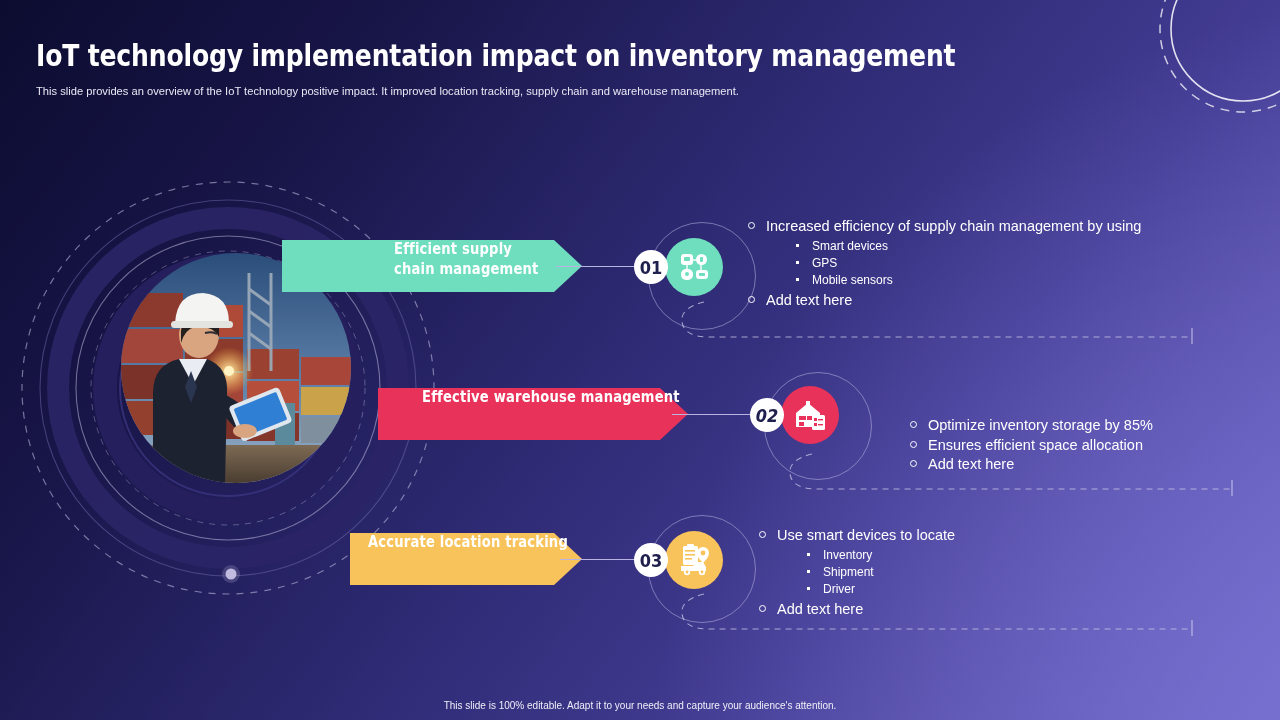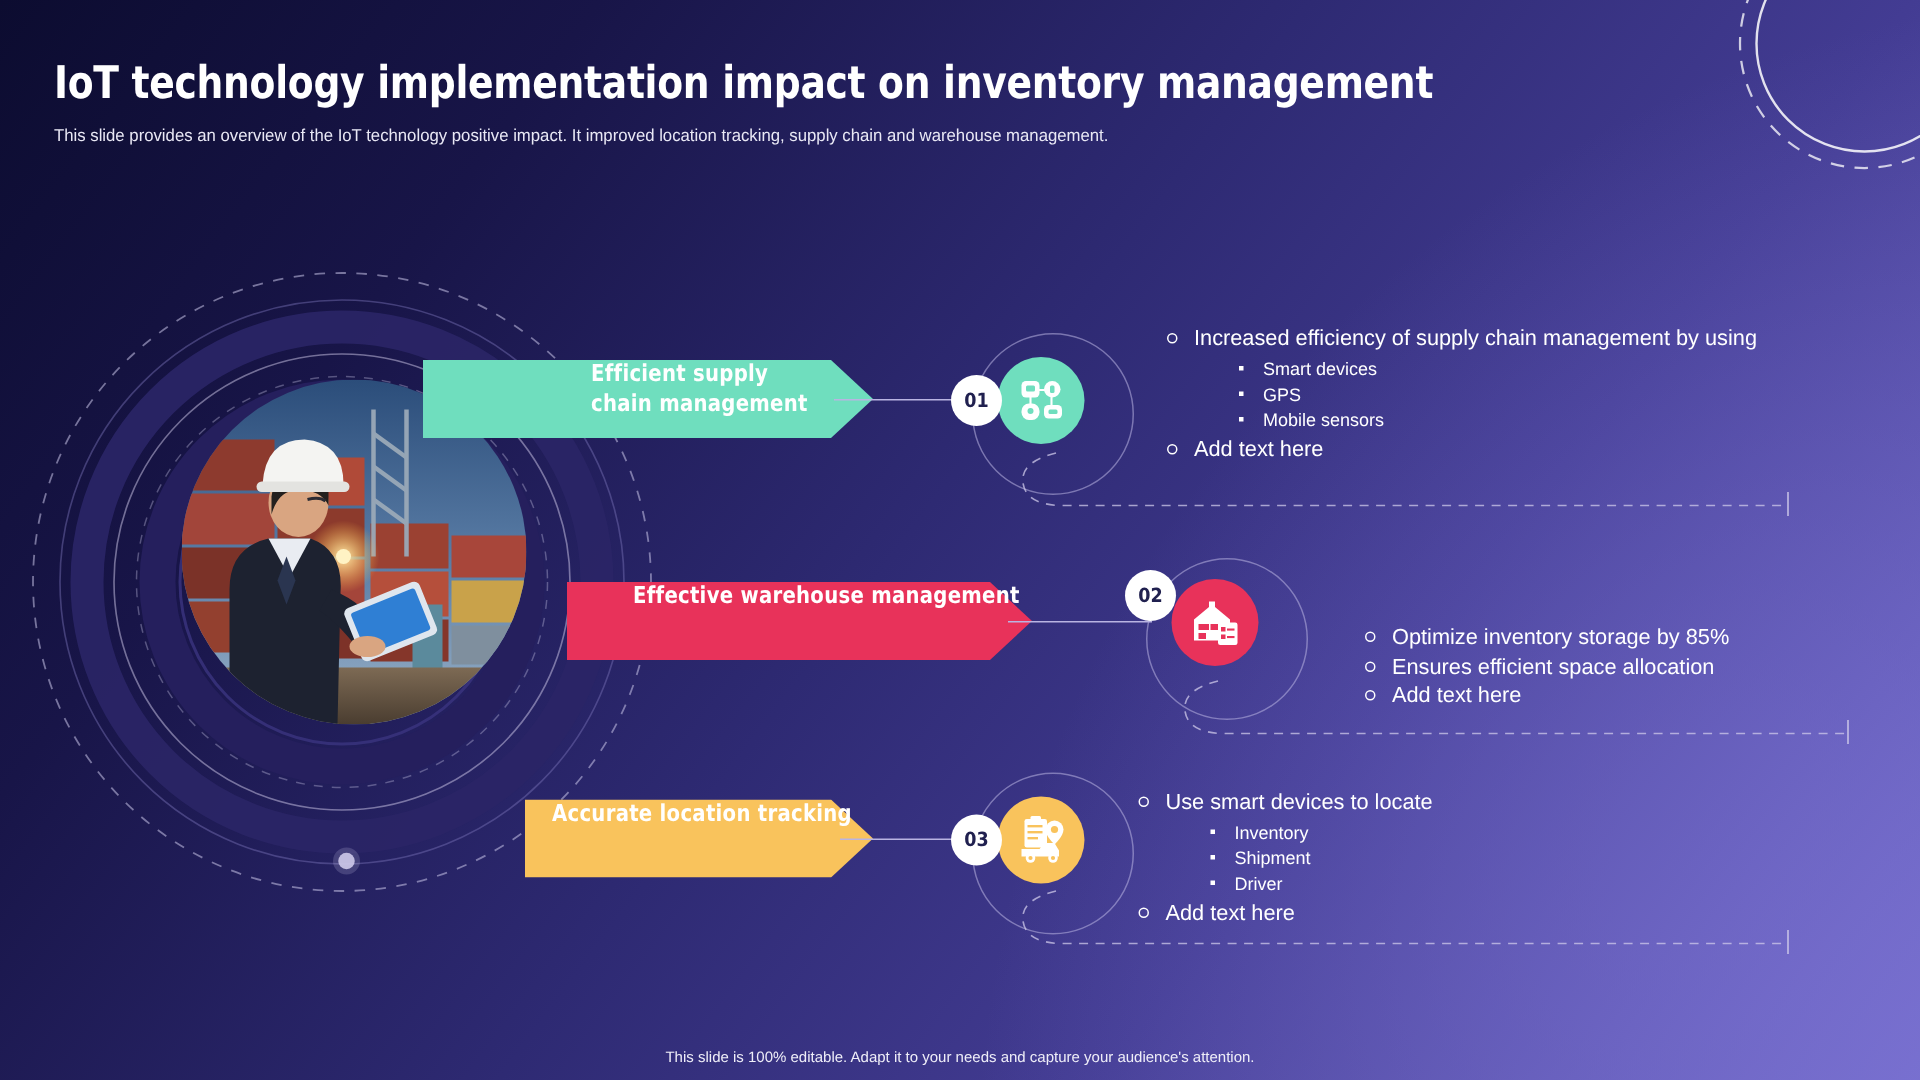--- a/index.html
+++ b/index.html
@@ -57,21 +57,21 @@
   #b2 .label { left:44px; }
   #b3 { left:350px; top:533px; width:232px; }
   #b3 .label { left:18px; }
 
   
   .stem { position:absolute; height:1px; background:#b9b4e2; z-index:1; }
   .badge {
     position:absolute; width:34px; height:34px; border-radius:50%;
     display:flex; align-items:center; justify-content:center;
     font-family:"DejaVu Sans Condensed","Liberation Sans Narrow","Liberation Sans",sans-serif;
-    font-weight:bold; font-size:13px; color:#20204f; background:#ffffff;
+    font-weight:bold; font-size:18px; color:#20204f; background:#ffffff;
     z-index:4;
   }
   .iconcircle {
     position:absolute; width:58px; height:58px; border-radius:50%;
     display:flex; align-items:center; justify-content:center; z-index:3;
   }
   .halo { position:absolute; border-radius:50%; border:1px solid rgba(186,180,226,0.55); z-index:0; }
 
   
   .content { position:absolute; color:#ffffff; }
@@ -226,21 +226,21 @@
         <rect x="8" y="8" width="6" height="4" rx="1"></rect>
         <rect x="24" y="8" width="3" height="5" rx="1"></rect>
         <rect x="9" y="23" width="4" height="4" rx="2"></rect>
         <rect x="23" y="24" width="6" height="3" rx="1"></rect>
       </g>
     </svg>
   </div>
 
   <div class="badge" style="left:634px; top:250px;">01</div>
 
-  <div class="content" style="left:774px; top:217px;">
+  <div class="content" style="left:744px; top:217px;">
     <ul class="l1">
       <li>
         <span class="mk"></span>
         <span>Increased efficiency of supply chain management by using</span>
         <ul class="l2">
           <li><span class="mk2"></span><span>Smart devices</span></li>
           <li><span class="mk2"></span><span>GPS</span></li>
           <li><span class="mk2"></span><span>Mobile sensors</span></li>
         </ul>
       </li>
@@ -278,21 +278,21 @@
       <rect x="20" y="18" width="13" height="15" rx="1.5" fill="#ffffff"></rect>
       <g fill="#E8325A">
         <rect x="22" y="21" width="3" height="3"></rect>
         <rect x="26" y="22" width="5" height="1.4"></rect>
         <rect x="22" y="26" width="3" height="3"></rect>
         <rect x="26" y="27" width="5" height="1.4"></rect>
       </g>
     </svg>
   </div>
 
-  <div class="badge" style="left:750px; top:380px;">02</div>
+  <div class="badge" style="left:750px; top:398px;font-style:italic;">02</div>
 
   <div class="content" style="left:906px; top:416px;">
     <ul class="l1">
       <li><span class="mk"></span><span>Optimize inventory storage by 85%</span></li>
       <li><span class="mk"></span><span>Ensures efficient space allocation</span></li>
       <li><span class="mk"></span><span>Add text here</span></li>
     </ul>
   </div>
 
   <svg class="rail" style="left:784px; top:452px; width:456px; height:44px;" viewBox="0 0 456 44">

